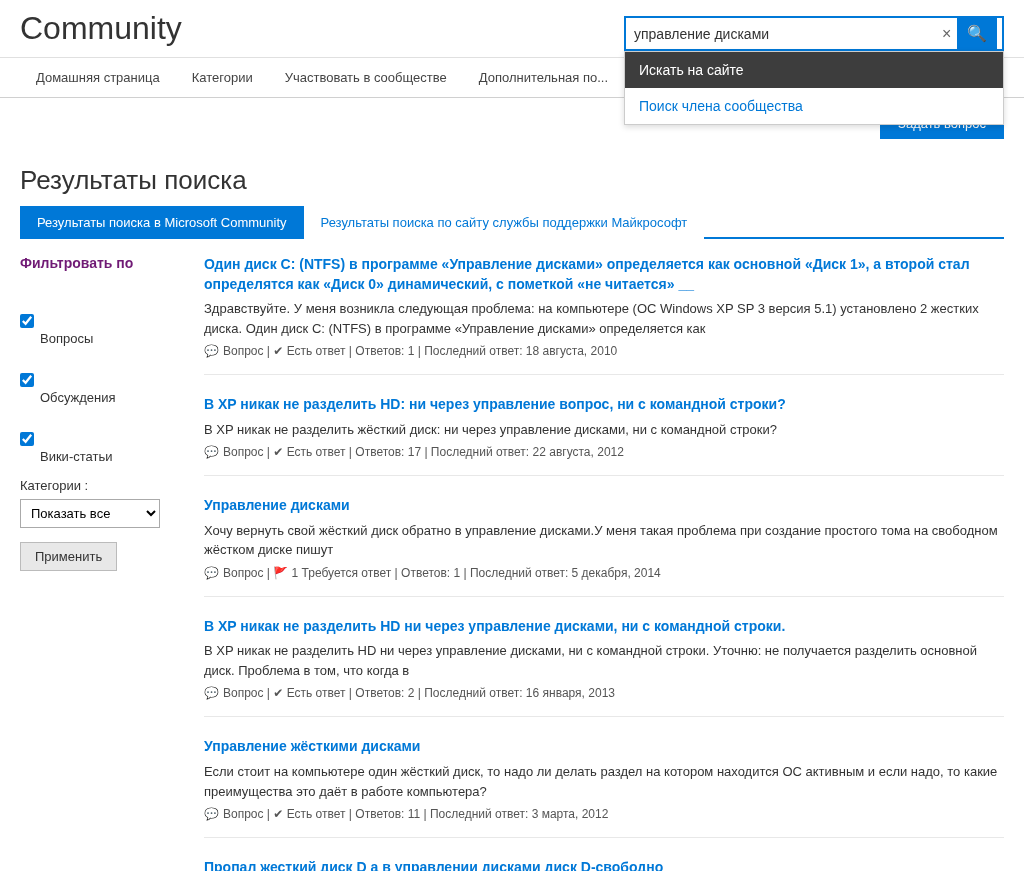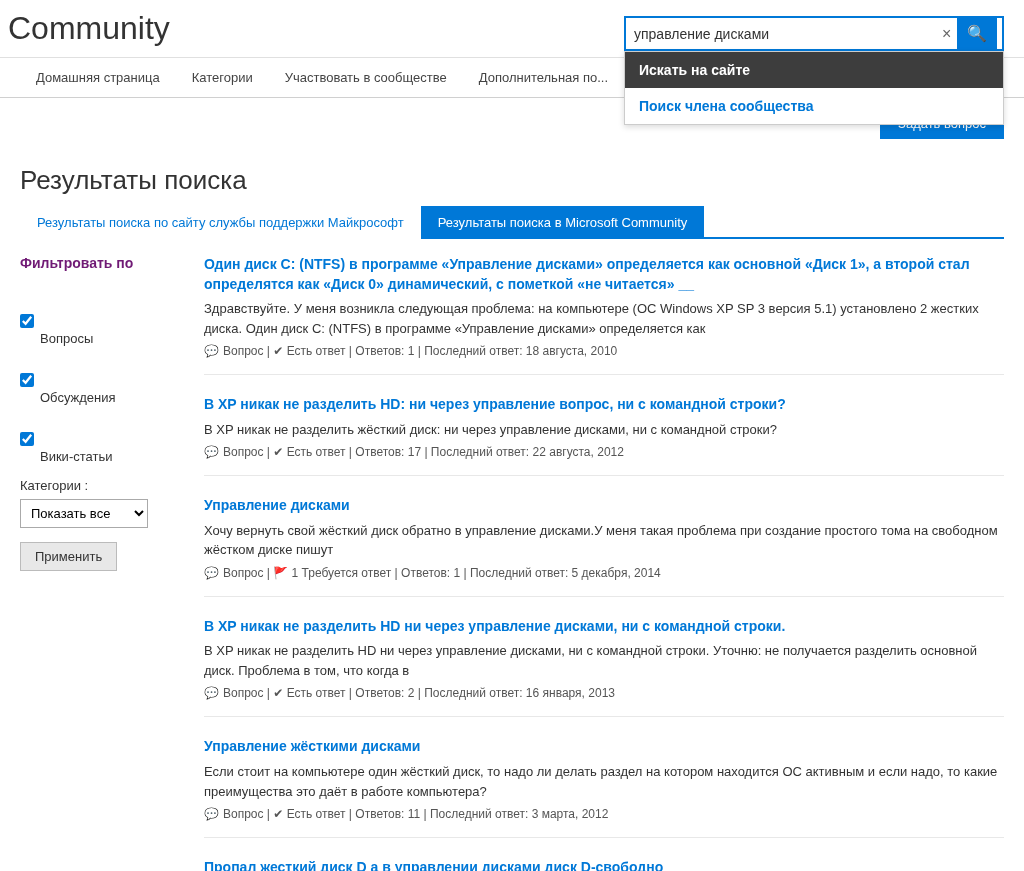--- a/index.html
+++ b/index.html
@@ -1,32 +1,32 @@
 <!DOCTYPE html>
 <html><head>
   <meta charset="utf-8">
   <style>
     * { box-sizing: border-box; margin: 0; padding: 0; }
     body { font-family: 'Segoe UI', Arial, sans-serif; font-size: 13px; color: #333; background: #fff; }
 
     
-    .header { display: flex; align-items: center; justify-content: space-between; padding: 10px 20px 0 8px; background: #fff; border-bottom: 1px solid #e0e0e0; position: relative; }
+    .header { display: flex; align-items: center; justify-content: space-between; padding: 10px 20px 0 20px; background: #fff; border-bottom: 1px solid #e0e0e0; position: relative; }
     .header-title { font-size: 32px; font-weight: 300; color: #333; padding-bottom: 10px; }
     .header-right { display: flex; align-items: flex-start; flex-direction: column; position: relative; }
 
     
     .search-wrapper { position: relative; }
     .search-box { display: flex; align-items: center; border: 2px solid #0078d7; width: 380px; background: #fff; }
     .search-input { border: none; outline: none; padding: 6px 8px; font-size: 14px; width: 310px; color: #333; }
     .search-clear { background: none; border: none; cursor: pointer; padding: 4px 6px; color: #666; font-size: 16px; }
     .search-btn { background: #0078d7; border: none; cursor: pointer; padding: 6px 10px; color: #fff; font-size: 16px; }
 
     
     .search-dropdown { position: absolute; top: 100%; left: 0; width: 380px; background: #fff; border: 1px solid #ccc; z-index: 100; box-shadow: 0 2px 6px rgba(0,0,0,0.15); }
-    .search-dropdown-item { padding: 10px 14px; cursor: pointer; font-size: 14px; font-weight: bold; }
+    .search-dropdown-item { padding: 10px 14px; cursor: pointer; font-size: 14px; }
     .search-dropdown-item.active { background: #3d3d3d; color: #fff; }
     .search-dropdown-item.link { color: #0078d7; background: #fff; }
 
     
     .nav { background: #fff; padding: 0 20px; border-bottom: 1px solid #d0d0d0; display: flex; }
     .nav-item { padding: 12px 16px; font-size: 13px; color: #444; cursor: pointer; text-decoration: none; display: inline-block; }
 
     
     .ask-btn-wrapper { display: flex; justify-content: flex-end; padding: 10px 20px; }
     .ask-btn { background: #0078d7; color: #fff; border: none; padding: 8px 18px; font-size: 13px; cursor: pointer; }
@@ -44,21 +44,21 @@
     .main { display: flex; padding: 0 20px; gap: 24px; }
 
     
     .filter-panel { width: 160px; flex-shrink: 0; }
     .filter-title { font-size: 14px; font-weight: 600; margin-bottom: 24px; color: #701a75; }
     .filter-item { display: flex; align-items: center; gap: 6px; margin-bottom: 8px; }
     .filter-item input[type="checkbox"] { accent-color: #0078d7; width: 14px; height: 14px; }
     .filter-item label { font-size: 13px; color: #333; margin-top: 36px; }
     .filter-categories { margin-top: 14px; }
     .filter-categories-label { font-size: 13px; color: #333; margin-bottom: 6px; }
-    .filter-select { width: 128px; padding: 5px 6px; font-size: 13px; border: 1px solid #aaa; background: #fff; }
+    .filter-select { width: 140px; padding: 5px 6px; font-size: 13px; border: 1px solid #aaa; background: #fff; }
     .apply-btn { margin-top: 14px; padding: 6px 14px; background: #e8e8e8; border: 1px solid #bbb; font-size: 13px; cursor: pointer; color: #333; text-align: right; }
 
     
     .results { flex: 1; }
     .result-item { margin-bottom: 20px; border-bottom: 1px solid #e8e8e8; padding-bottom: 16px; }
     .result-title { color: #0078d7; font-size: 14px; font-weight: 600; text-decoration: none; display: block; margin-bottom: 5px; cursor: pointer; line-height: 1.4; }
     .result-excerpt { font-size: 13px; color: #333; margin-bottom: 6px; line-height: 1.5; }
     .result-meta { display: flex; align-items: center; gap: 4px; font-size: 12px; color: #555; }
   </style>
 </head>
@@ -90,22 +90,22 @@
   <a class="nav-item">Дополнительная по...</a>
 </nav>
 
 <div class="ask-btn-wrapper">
   <button class="ask-btn">Задать вопрос</button>
 </div>
 
 <h2 class="page-title">Результаты поиска</h2>
 
 <div class="tabs">
+  <div class="tab active">Результаты поиска в Microsoft Community</div>
   <div class="tab inactive">Результаты поиска по сайту службы поддержки Майкрософт</div>
-  <div class="tab active">Результаты поиска в Microsoft Community</div>
 </div>
 
 <div class="main">
 
   <div class="filter-panel">
     <div class="filter-title">Фильтровать по</div>
 
     <div class="filter-item">
       <input type="checkbox" id="cb-questions" checked="" style="">
       <label for="cb-questions">Вопросы</label>

